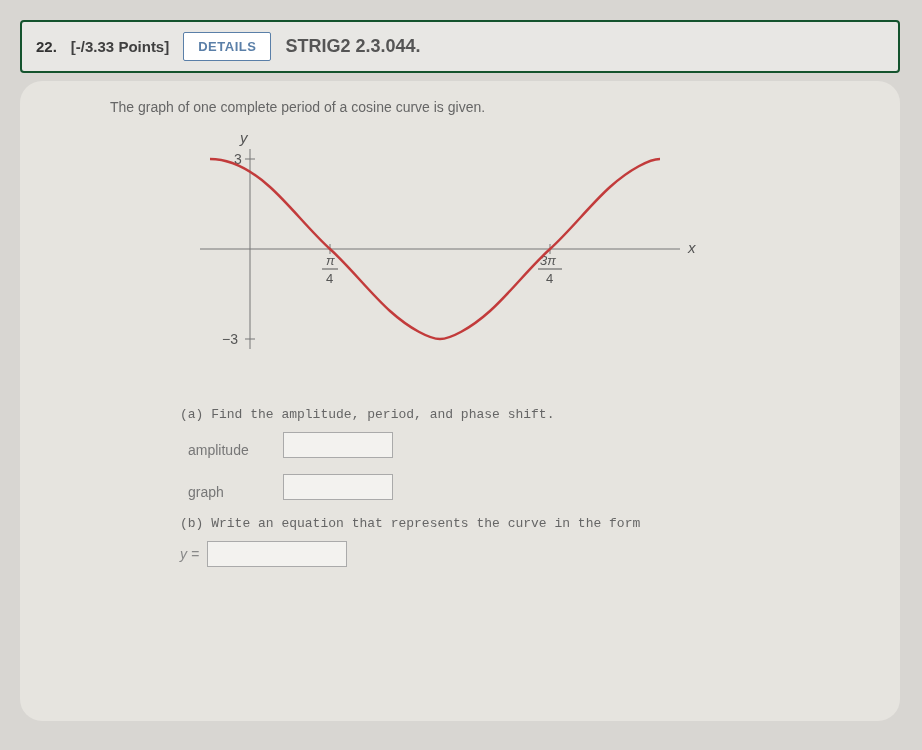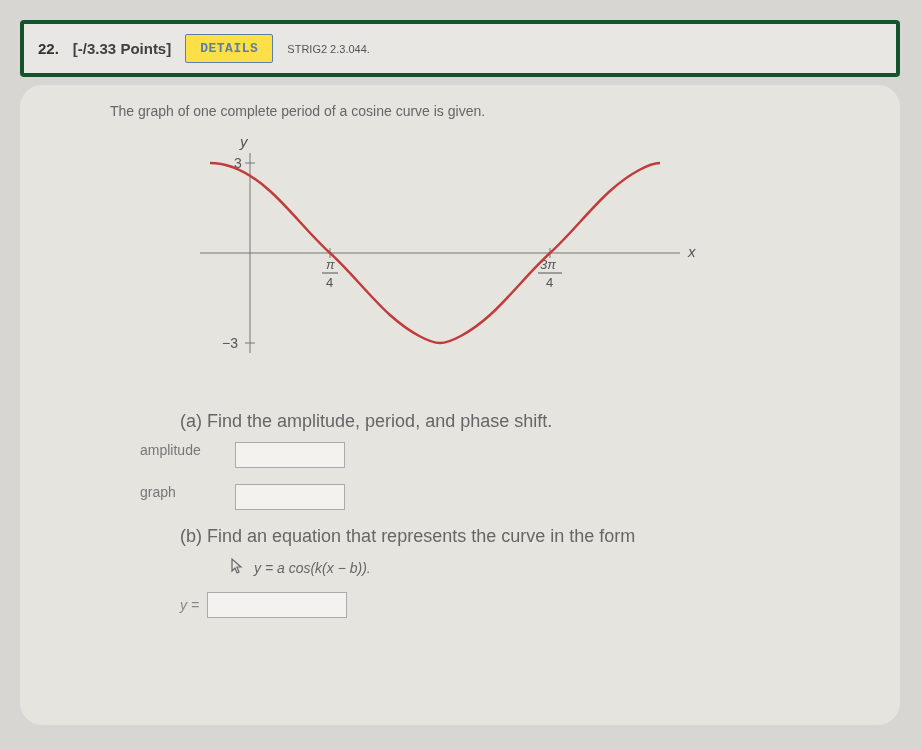--- a/index.html
+++ b/index.html
@@ -9,21 +9,21 @@
       width: 922px;
       height: 750px;
       overflow: hidden;
       position: relative;
     }
     .outer {
       padding: 20px 0 0 20px;
     }
     .header-bar {
       background: #e8e7e4;
-      border: 4px solid #14532d;
+      border: 2px solid #14532d;
       border-radius: 4px;
       padding: 10px 14px;
       display: flex;
       align-items: center;
       gap: 14px;
       margin-bottom: 8px;
       width: 880px;
     }
     .qnum {
       font-weight: bold;
@@ -31,33 +31,32 @@
       font-size: 15px;
     }
     .points {
       font-weight: bold;
       color: #404040;
       font-size: 15px;
     }
     .details-btn {
       border: 1.5px solid #5a7fa8;
       color: #5a7fa8;
-      background: #fde047;
+      background: #ffffff;
       padding: 6px 14px;
       font-size: 13px;
       font-weight: bold;
       letter-spacing: 0.5px;
       cursor: pointer;
       border-radius: 2px;
-      font-family: Liberation Mono, monospace;
     }
     .assignment-code {
       color: #555;
-      font-size: 11px;
-      font-weight: 400;
+      font-size: 18px;
+      font-weight: 700;
       text-align: center;
     }
     .content {
       background: #e6e4df;
       width: 880px;
       padding: 18px 30px 30px 90px;
       min-height: 640px;
       position: relative;
       border-radius: 22px;
     }
@@ -65,30 +64,31 @@
       color: #666;
       font-size: 14px;
       margin-bottom: 14px;
     }
     .graph-wrap {
       margin-left: 80px;
       margin-bottom: 14px;
     }
     .part-a-title, .part-b-title {
       color: #666;
-      font-size: 18px;
+      font-size: 13px;
       margin-top: 12px;
       margin-bottom: 10px;
       margin-left: 70px;
+      font-family: Liberation Mono, monospace;
     }
     .input-row {
       display: flex;
-      align-items: flex-start;
+      align-items: flex-end;
       margin-bottom: 16px;
-      margin-left: 30px;
+      margin-left: 78px;
     }
     .input-label {
       color: #777;
       font-size: 14px;
       width: 95px;
     }
     .answer-input {
       border: 1px solid #aaa;
       background: #f3f2ef;
       height: 26px;
@@ -175,30 +175,22 @@
 
     <div class="input-row">
       <span class="input-label">amplitude</span>
       <input class="answer-input" style="">
     </div>
     <div class="input-row">
       <span class="input-label">graph</span>
       <input class="answer-input" style="">
     </div>
 
-    <div class="part-a-title">(b) Find an equation that represents the curve in the form</div>
+    <div class="part-a-title">(b) Write an equation that represents the curve in the form</div>
 
-    <div class="eqn-row">
-      <span class="cursor-icon">
-        <svg width="16" height="18" viewBox="0 0 16 18">
-          <path d="M2 2 L2 14 L5 11 L7 16 L9 15 L7 10 L11 10 Z" fill="none" stroke="#666" stroke-width="1.2"></path>
-        </svg>
-      </span>
-      <span>y = a cos(k(x − b)).</span>
-    </div>
 
     <div class="y-eq-row">
       <span class="y-eq-label">y =</span>
       <input class="answer-input" style="width: 140px;">
     </div>
 
   </div>
 </div>
 
 </body></html>

